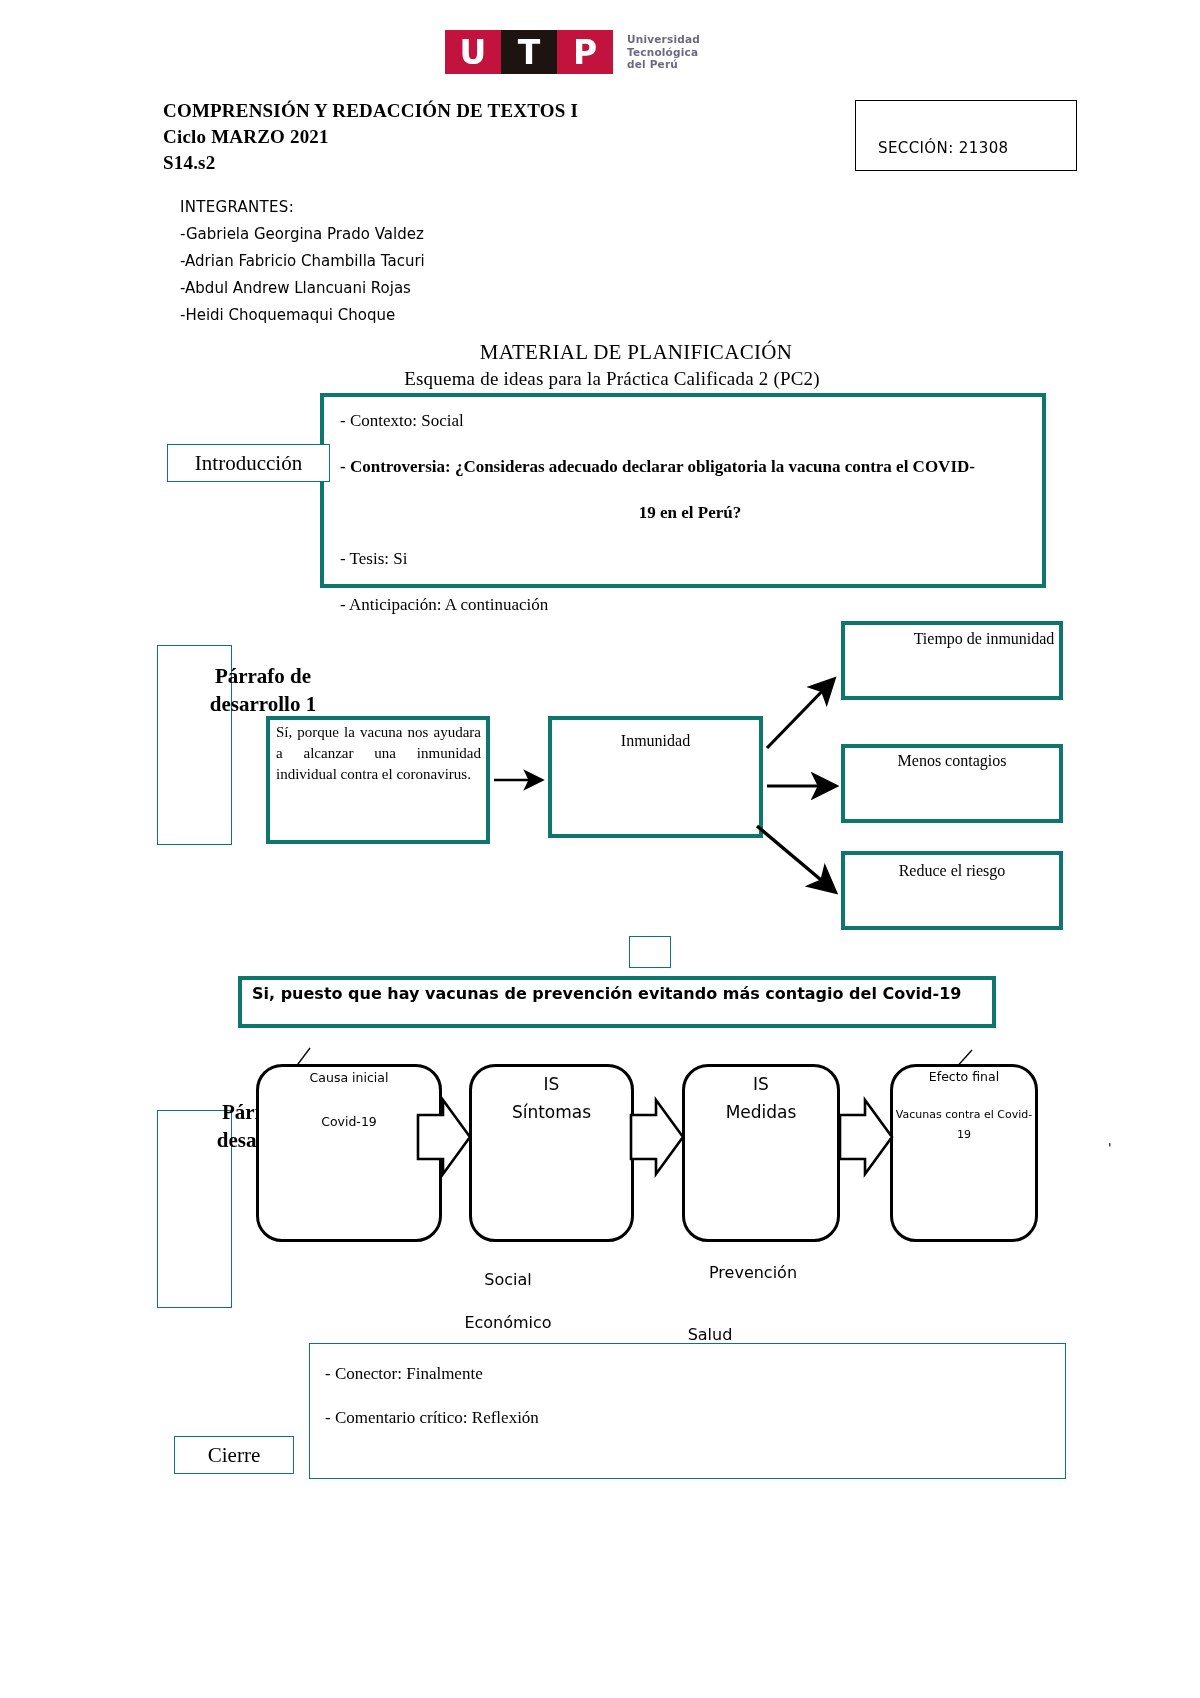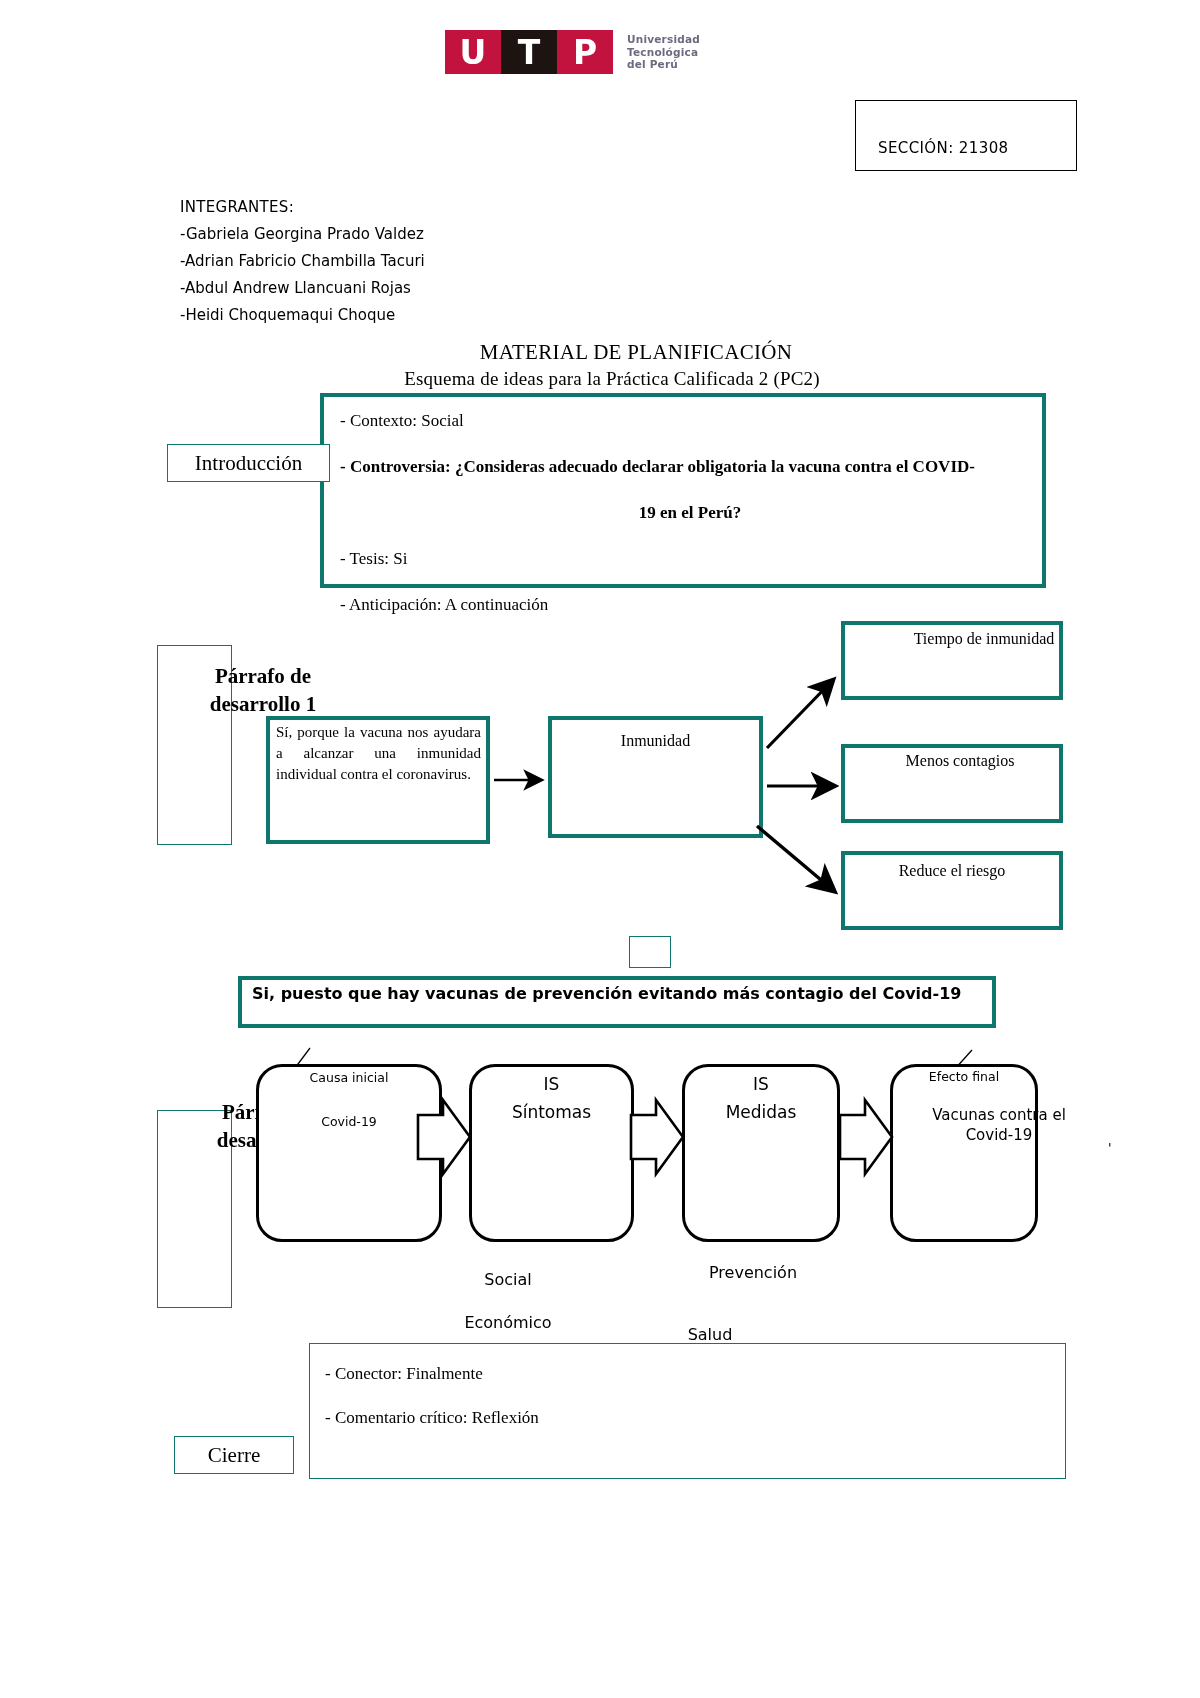--- a/index.html
+++ b/index.html
@@ -142,21 +142,21 @@
   }
   #inmunidad-box { left: 548px; top: 716px; width: 215px; height: 122px; }
   #inmunidad-text {
     left: 548px; top: 732px; width: 215px;
     text-align: center;
     font-size: 16px;
   }
   #eff1-box { left: 841px; top: 621px; width: 222px; height: 79px; }
   #eff1-text { left: 841px; top: 630px; width: 222px; text-align: center; font-size: 16px; padding-left: 32px; }
   #eff2-box { left: 841px; top: 744px; width: 222px; height: 79px; }
-  #eff2-text { left: 841px; top: 752px; width: 222px; text-align: center; font-size: 16px; padding-left: 8px; }
+  #eff2-text { left: 841px; top: 752px; width: 222px; text-align: center; font-size: 16px; }
   #eff3-box { left: 841px; top: 851px; width: 222px; height: 79px; }
   #eff3-text { left: 841px; top: 862px; width: 222px; text-align: center; font-size: 16px; }
 
   
   #ip-box { left: 629px; top: 936px; width: 42px; height: 32px; }
   #ip-text {
     left: 629px; top: 978px; width: 26px; text-align: center;
     font-family: "DejaVu Sans", sans-serif;
     font-size: 13px;
   }
@@ -204,21 +204,21 @@
     left: 469px; top: 1070px; width: 165px; text-align: center;
     font-family: "DejaVu Sans", sans-serif; font-size: 17px; line-height: 28px;
   }
   #rb3-text {
     left: 682px; top: 1070px; width: 158px; text-align: center;
     font-family: "DejaVu Sans", sans-serif; font-size: 17px; line-height: 28px;
   }
   #rb4-cap { left: 890px; top: 1069px; width: 148px; text-align: center; }
   #rb4-body {
     left: 890px; top: 1105px; width: 148px; text-align: center;
-    font-family: "DejaVu Sans", sans-serif; font-size: 15px; line-height: 20px; padding-left: 35px;
+    font-family: "DejaVu Sans", sans-serif; font-size: 11px; line-height: 20px;
   }
 
   .sub-note {
     font-family: "DejaVu Sans", sans-serif;
     font-size: 16px;
   }
   #note-social { left: 418px; top: 1270px; width: 180px; text-align: center; }
   #note-econ   { left: 418px; top: 1313px; width: 180px; text-align: center; }
   #note-prev   { left: 648px; top: 1263px; width: 210px; text-align: center; }
   #note-salud  { left: 620px; top: 1305px; width: 180px; text-align: center; margin-top: 20px; }
@@ -250,20 +250,25 @@
       <div class="logo-cell logo-t">T</div>
       <div class="logo-cell logo-p">P</div>
     </div>
     <div class="logo-words">
       <div>Universidad</div>
       <div>Tecnológica</div>
       <div>del Perú</div>
     </div>
   </div>
 
+  <div id="header-block" class="abs">
+    <div class="hdr-line">COMPRENSIÓN Y REDACCIÓN DE TEXTOS I</div>
+    <div class="hdr-line">Ciclo MARZO 2021</div>
+    <div class="hdr-line">S14.s2</div>
+  </div>
 
   <div id="seccion-box" class="abs box box-thin">
     <div id="seccion-text">SECCIÓN: 21308</div>
   </div>
 
   <div id="integrantes" class="abs">
     <div class="int-head">INTEGRANTES:</div>
     <div class="int-name">-Gabriela Georgina Prado Valdez</div>
     <div class="int-name">-Adrian Fabricio Chambilla Tacuri</div>
     <div class="int-name">-Abdul Andrew Llancuani Rojas</div>

